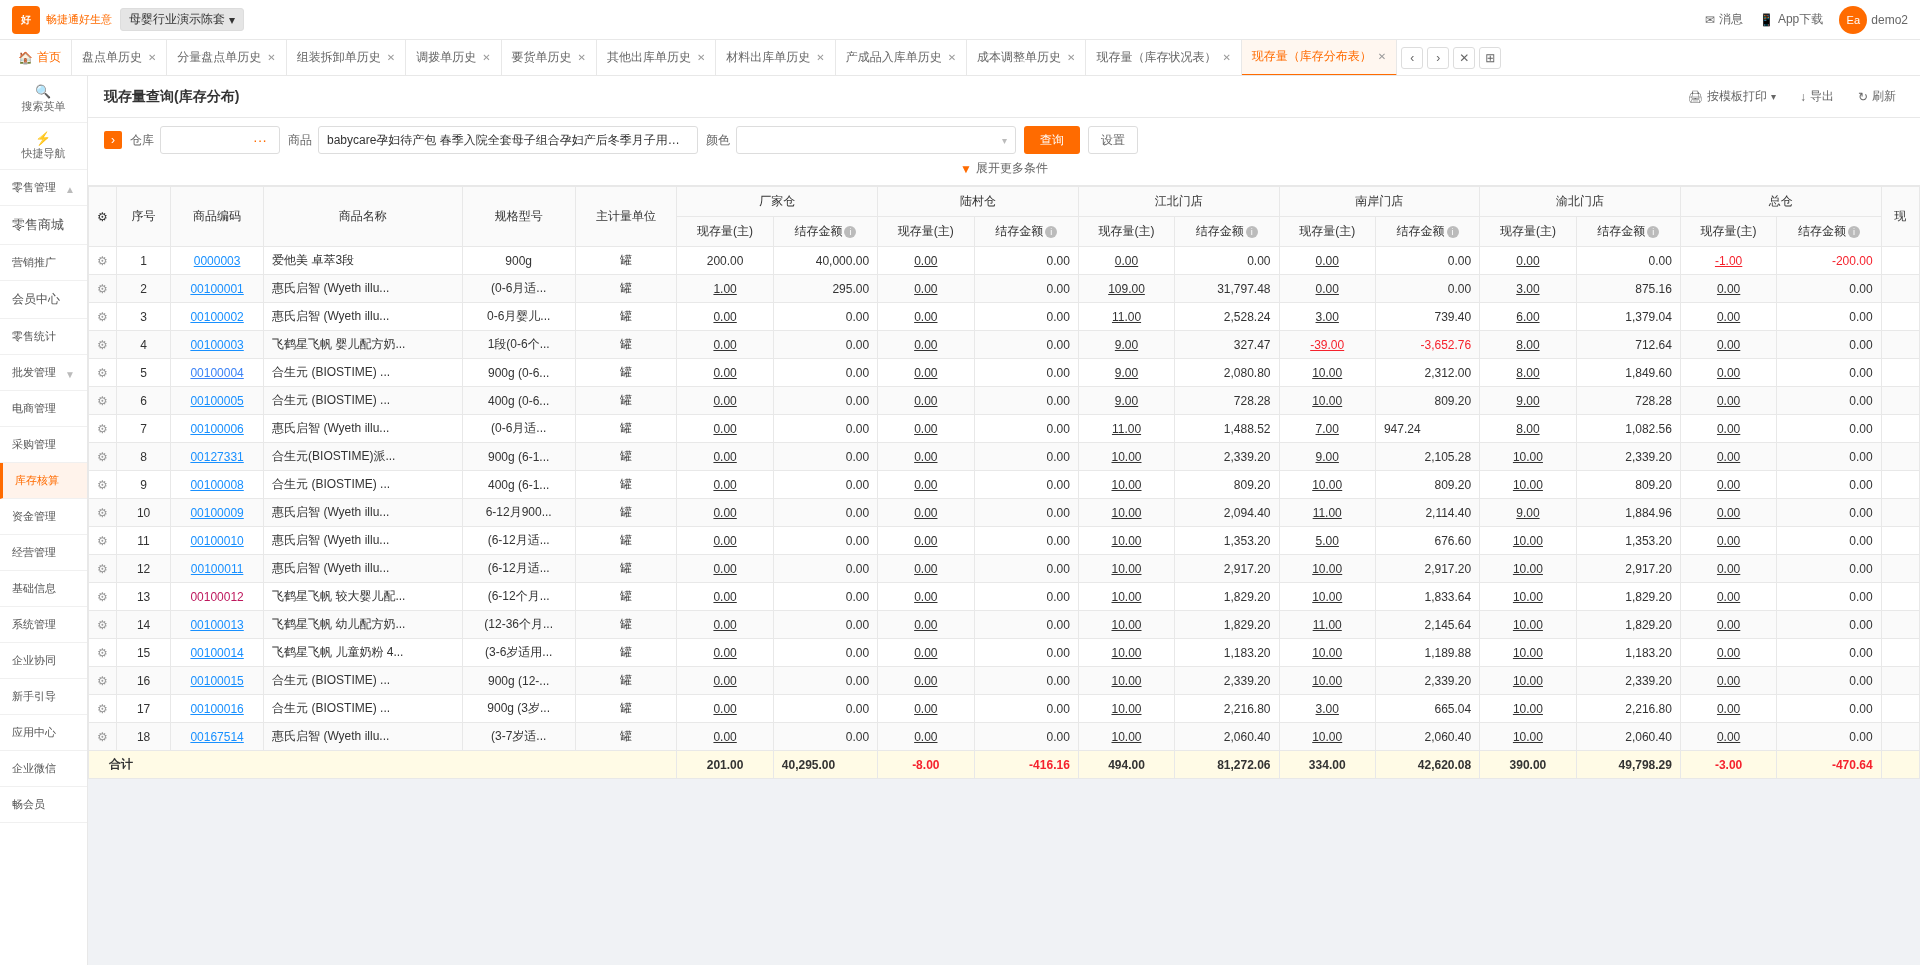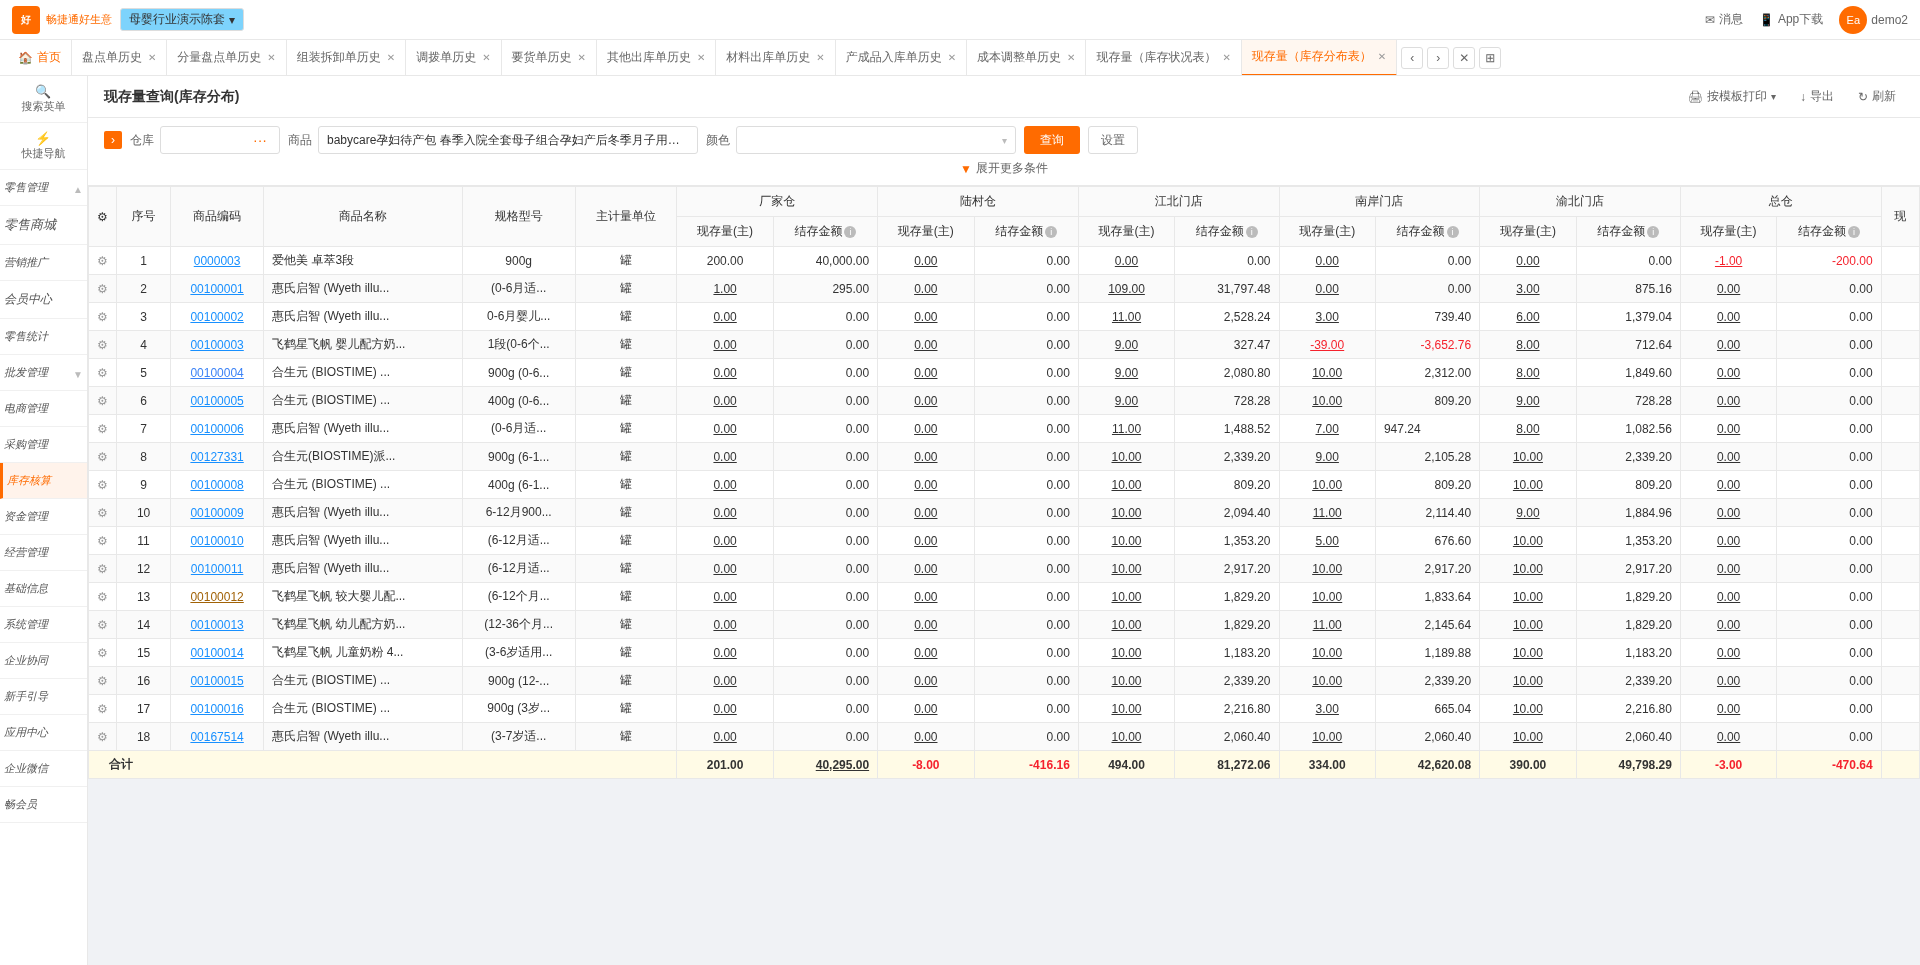--- a/index.html
+++ b/index.html
@@ -4,21 +4,21 @@
   <style>
     * { box-sizing: border-box; margin: 0; padding: 0; }
     body { font-family: 'Microsoft YaHei', Arial, sans-serif; font-size: 12px; background: #f0f2f5; color: #333; overflow: hidden; }
     
     
     .top-bar { background: #fff; height: 40px; display: flex; align-items: center; justify-content: space-between; padding: 0 12px; border-bottom: 1px solid #e8e8e8; }
     .top-bar-left { display: flex; align-items: center; gap: 8px; }
     .logo-area { display: flex; align-items: center; gap: 6px; }
     .logo-icon { width: 28px; height: 28px; background: #ff6b00; border-radius: 4px; display: flex; align-items: center; justify-content: center; color: #fff; font-size: 10px; font-weight: bold; }
     .logo-text { font-size: 11px; color: #ff6b00; line-height: 1.2; }
-    .industry-selector { display: flex; align-items: center; gap: 4px; padding: 2px 8px; border: 1px solid #ddd; border-radius: 3px; cursor: pointer; font-size: 12px; color: #333; background: #7dd3fc; }
+    .industry-selector { display: flex; align-items: center; gap: 4px; padding: 2px 8px; border: 1px solid #ddd; border-radius: 3px; cursor: pointer; font-size: 12px; color: #333; background: #e5e5e5; }
     .top-bar-right { display: flex; align-items: center; gap: 16px; }
     .top-btn { display: flex; align-items: center; gap: 4px; cursor: pointer; color: #666; font-size: 12px; }
     .user-avatar { width: 28px; height: 28px; border-radius: 50%; background: #ff6b00; display: flex; align-items: center; justify-content: center; color: #fff; font-size: 11px; }
     
     
     .tab-bar { background: #fff; height: 36px; display: flex; align-items: center; padding: 0 8px; border-bottom: 1px solid #e8e8e8; overflow: hidden; gap: 0; }
     .tab-item { display: flex; align-items: center; gap: 4px; padding: 6px 10px; cursor: pointer; white-space: nowrap; font-size: 12px; color: #666; border-right: 1px solid #e8e8e8; height: 36px; }
     .tab-item.active { background: #fff7f0; color: #ff6b00; border-bottom: 2px solid #ff6b00; }
     .tab-item.home { color: #ff6b00; }
     .tab-close { font-size: 10px; color: #999; cursor: pointer; margin-left: 2px; }
@@ -54,21 +54,21 @@
     .expand-btn { display: flex; align-items: center; gap: 4px; color: #666; cursor: pointer; font-size: 12px; margin-top: 6px; justify-content: center; }
     .expand-icon { color: #ff6b00; }
     .data-table { width: 100%; border-collapse: collapse; background: #fff; font-size: 12px; }
     .data-table th { background: #fafafa; border: 1px solid #e8e8e8; padding: 6px 8px; text-align: center; font-weight: normal; color: #333; white-space: nowrap; }
     .data-table td { border: 1px solid #e8e8e8; padding: 5px 8px; text-align: center; color: #333; white-space: nowrap; }
     .data-table .summary-row td { background: #fffbe6; font-weight: bold; }
     .th-group { background: #f5f5f5; }
     .settings-col { width: 28px; }
     .col-header-with-icon { display: flex; align-items: center; justify-content: center; gap: 2px; }
     .info-icon { width: 12px; height: 12px; border-radius: 50%; background: #bbb; color: #fff; font-size: 9px; display: inline-flex; align-items: center; justify-content: center; cursor: pointer; }
-    .nav-item { padding: 10px 4px; cursor: pointer; font-size: 12px; color: #555; display: flex; align-items: flex-end; justify-content: space-between; border-bottom: 1px solid #f0f0f0; font-style: italic; }
+    .nav-item { padding: 10px 12px; cursor: pointer; font-size: 12px; color: #555; display: flex; align-items: flex-end; justify-content: space-between; border-bottom: 1px solid #f0f0f0; }
     .nav-item.active-nav { background: #fff3eb; color: #ff6b00; border-left: 3px solid #ff6b00; }
     
     .orange-arrow { color: #fff; background: #ff6b00; width: 18px; height: 18px; display: flex; align-items: center; justify-content: center; border-radius: 2px; cursor: pointer; font-size: 12px; flex-shrink: 0; }
     
     .dots-btn { color: #ff6b00; cursor: pointer; padding: 0 4px; font-size: 14px; }
     
     .color-input { height: 28px; border: 1px solid #ddd; border-radius: 3px; padding: 0 8px; font-size: 12px; background: #fff; width: 280px; display: flex; align-items: center; }
     
     .table-container { overflow: auto; max-height: calc(965px - 240px); }
     .table-container::-webkit-scrollbar { height: 8px; width: 8px; }
@@ -592,21 +592,21 @@
     <td style="text-align:right; ">2,917.20</td>
     <td style="text-decoration:underline; cursor:pointer;">10.00</td>
     <td style="text-align:right;">2,917.20</td>
     <td style="text-decoration:underline; cursor:pointer; ">0.00</td>
     <td style="text-align:right; ">0.00</td>
     <td></td>
   </tr>
             <tr style="">
     <td style="color:#999; cursor:pointer;">⚙</td>
     <td>13</td>
-    <td style="color:#a16207; text-decoration:underline; cursor:pointer;">00100012</td>
+    <td style="color:#be185d; cursor:pointer;">00100012</td>
     <td style="text-align:left; max-width:160px; overflow:hidden; text-overflow:ellipsis;">飞鹤星飞帆 较大婴儿配...</td>
     <td>(6-12个月...</td>
     <td>罐</td>
     <td style="text-decoration:underline; cursor:pointer;">0.00</td>
     <td style="text-align:right;">0.00</td>
     <td style="text-decoration:underline; cursor:pointer;">0.00</td>
     <td style="text-align:right;">0.00</td>
     <td style="text-decoration:underline; cursor:pointer;">10.00</td>
     <td style="text-align:right;">1,829.20</td>
     <td style="text-decoration:underline; cursor:pointer; ">10.00</td>
@@ -720,21 +720,21 @@
     <td style="text-align:right;">2,060.40</td>
     <td style="text-decoration:underline; cursor:pointer; ">0.00</td>
     <td style="text-align:right; ">0.00</td>
     <td></td>
   </tr>
           </tbody>
         <tfoot id="table-foot">
         <tr class="summary-row">
   <td colspan="6" style="text-align:left; padding-left:20px; font-weight:bold;">合计</td>
   <td>201.00</td>
-  <td style="text-align:right;text-decoration:underline;">40,295.00</td>
+  <td style="text-align:left;">40,295.00</td>
   <td style="color:#f5222d;">-8.00</td>
   <td style="text-align:right; color:#f5222d;">-416.16</td>
   <td>494.00</td>
   <td style="text-align:right;">81,272.06</td>
   <td>334.00</td>
   <td style="text-align:right;">42,620.08</td>
   <td>390.00</td>
   <td style="text-align:right;">49,798.29</td>
   <td style="color:#f5222d;">-3.00</td>
   <td style="text-align:right; color:#f5222d;">-470.64</td>

